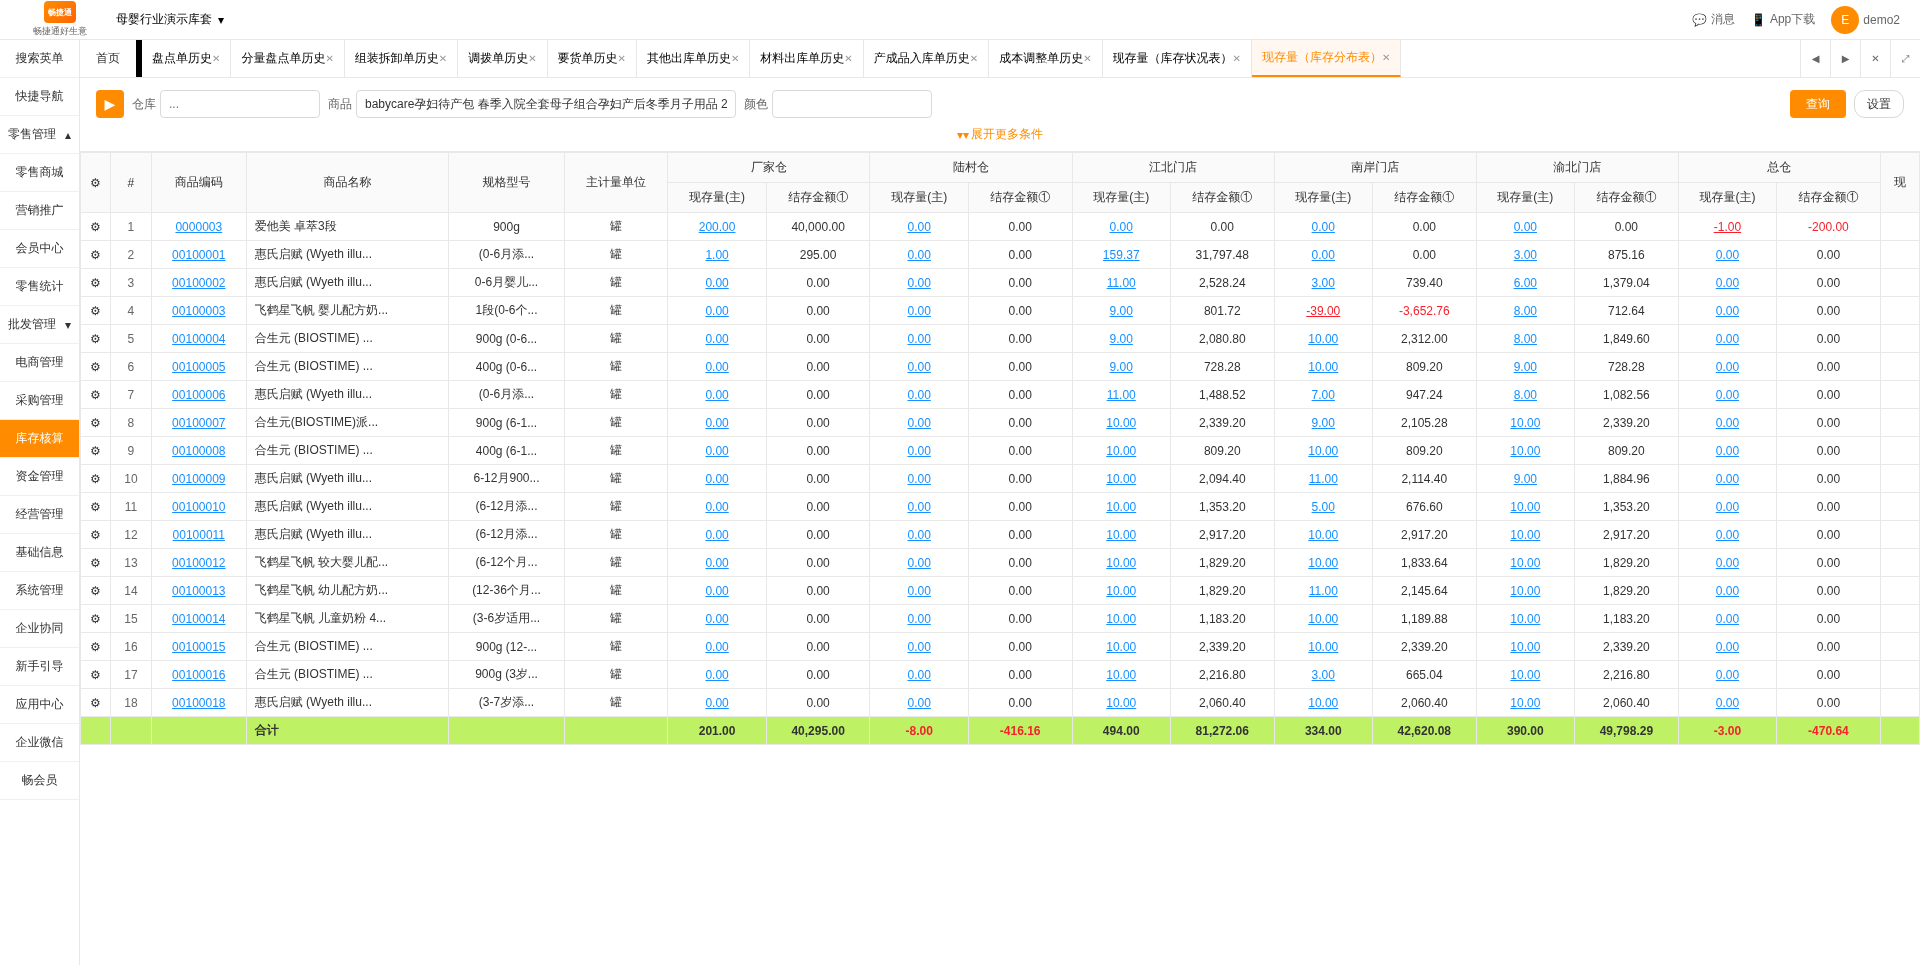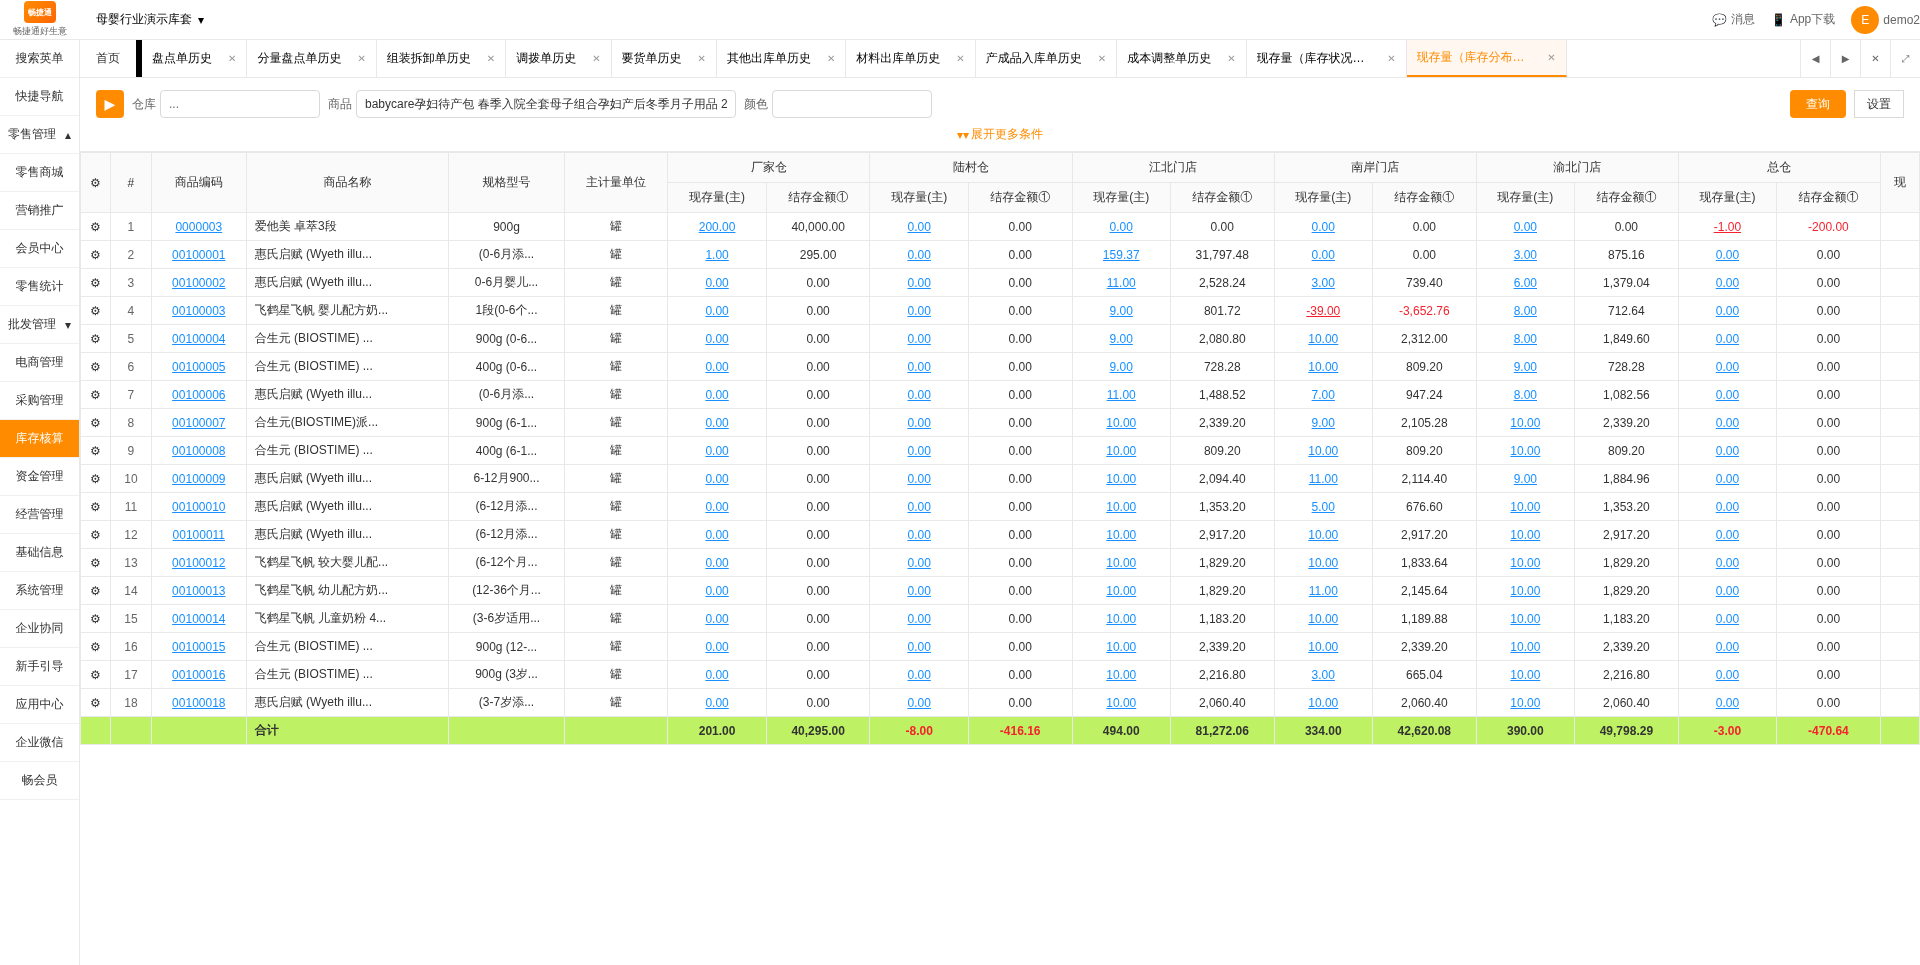--- a/index.html
+++ b/index.html
@@ -5,21 +5,21 @@
     * { box-sizing: border-box; margin: 0; padding: 0; }
     body { font-family: 'Microsoft YaHei', Arial, sans-serif; font-size: 12px; background: #f5f5f5; overflow: hidden; }
     
     
     .top-bar {
       height: 40px;
       background: #fff;
       display: flex;
       align-items: center;
       justify-content: space-between;
-      padding: 0 0;
+      padding: 0 20px;
       border-bottom: 1px solid #e8e8e8;
     }
     .top-bar-left { display: flex; align-items: center; gap: 8px; }
     .logo-area { display: flex; flex-direction: column; align-items: center; width: 80px; }
     .logo-icon { width: 32px; height: 22px; background: linear-gradient(135deg, #ff8c00, #ff6600); border-radius: 4px; display: flex; align-items: center; justify-content: center; color: white; font-size: 10px; font-weight: bold; }
     .logo-text { font-size: 9px; color: #666; margin-top: 2px; }
     .top-bar-right { display: flex; align-items: center; gap: 16px; color: #666; font-size: 12px; }
     .top-bar-right-item { display: flex; align-items: center; gap: 4px; cursor: pointer; }
     .avatar { width: 28px; height: 28px; border-radius: 50%; background: #ff8c00; display: flex; align-items: center; justify-content: center; color: white; font-size: 12px; }
 
@@ -32,21 +32,21 @@
     .sidebar-item.active { background: #ff8c00; color: white; }
     .sidebar-item.has-sub { display: flex; align-items: center; justify-content: space-between; padding: 10px 8px; }
     .sidebar-item-label { font-size: 12px; }
 
     
     .main { flex: 1; display: flex; flex-direction: column; overflow: hidden; }
     
     
     .tab-bar { background: #fff; border-bottom: 1px solid #e8e8e8; display: flex; align-items: center; overflow-x: hidden; height: 38px; }
     .tab-home { padding: 0 16px; height: 100%; display: flex; align-items: center; color: #333; cursor: pointer; border-right: 6px solid #000000; font-size: 12px; white-space: nowrap; }
-    .tab-item { height: 100%; display: flex; align-items: center; padding: 0 10px; cursor: pointer; border-right: 1px solid #e8e8e8; font-size: 12px; white-space: nowrap; gap: 16px; max-width: 160px; }
+    .tab-item { height: 100%; display: flex; align-items: center; padding: 0 10px; cursor: pointer; border-right: 1px solid #e8e8e8; font-size: 12px; white-space: nowrap; gap: 0; max-width: 160px; }
     .tab-item .tab-label { overflow: hidden; text-overflow: ellipsis; white-space: nowrap; }
     .tab-item .tab-close { color: #999; font-size: 10px; cursor: pointer; flex-shrink: 0; }
     .tab-item.active { background: #fff7f0; color: #ff8c00; border-bottom: 2px solid #ff8c00; }
     .tab-nav-btns { display: flex; align-items: center; margin-left: auto; }
     .tab-nav-btn { width: 30px; height: 38px; display: flex; align-items: center; justify-content: center; cursor: pointer; color: #666; border-left: 1px solid #e8e8e8; font-size: 10px; }
 
     
     .page-content { flex: 1; overflow: hidden; display: flex; flex-direction: column; background: #f5f5f5; padding: 0; }
     
     
@@ -58,21 +58,21 @@
 
     
     .filter-row { display: flex; align-items: center; gap: 8px; margin-bottom: 8px; flex-wrap: wrap; }
     .filter-item { display: flex; align-items: center; gap: 4px; }
     .filter-label { color: #666; font-size: 12px; white-space: nowrap; }
     .filter-input { border: 1px solid #d9d9d9; border-radius: 4px; padding: 4px 8px; font-size: 12px; color: #333; height: 28px; background: #fff; }
     .filter-input.wide { width: 380px; }
     .filter-input.medium { width: 160px; }
     .filter-expand { color: #ff8c00; font-size: 12px; cursor: pointer; display: flex; align-items: center; gap: 2px; }
     .orange-btn-small { padding: 0 16px; height: 28px; background: #ff8c00; border: none; border-radius: 4px; color: #fff; cursor: pointer; font-size: 12px; }
-    .setting-btn-small { padding: 0 12px; height: 28px; background: #fff; border: 1px solid #d9d9d9; border-radius: 0; color: #333; cursor: pointer; font-size: 12px; }
+    .setting-btn-small { padding: 0 12px; height: 28px; background: #fff; border: 1px solid #d9d9d9; border-radius: 11px; color: #333; cursor: pointer; font-size: 12px; }
     .orange-icon { width: 28px; height: 28px; background: #ff8c00; border-radius: 4px; display: flex; align-items: center; justify-content: center; color: #fff; font-size: 14px; cursor: pointer; flex-shrink: 0; }
     
     
     .table-container { flex: 1; overflow: auto; background: #fff; margin: 0; }
     table { width: 100%; border-collapse: collapse; font-size: 12px; }
     thead tr th { background: #fafafa; border: 1px solid #e8e8e8; padding: 6px 8px; font-weight: normal; color: #333; white-space: nowrap; text-align: center; position: sticky; top: 0; z-index: 1; }
     thead tr:first-child th { background: #fafafa; }
     tbody tr td { border: 1px solid #e8e8e8; padding: 5px 8px; color: #333; text-align: center; white-space: nowrap; }
     tbody tr.total-row td { background: #bef264; font-weight: bold; }
     .underline { text-decoration: underline; color: #1890ff; cursor: pointer; }

